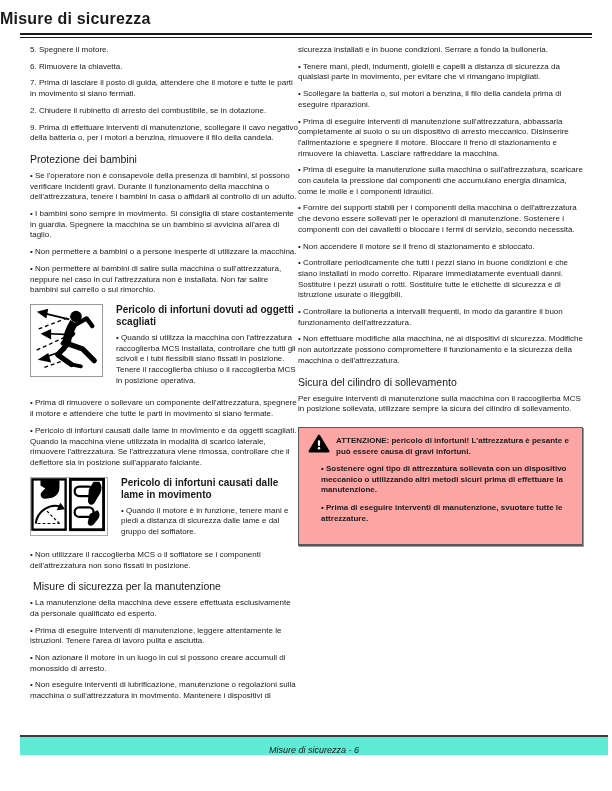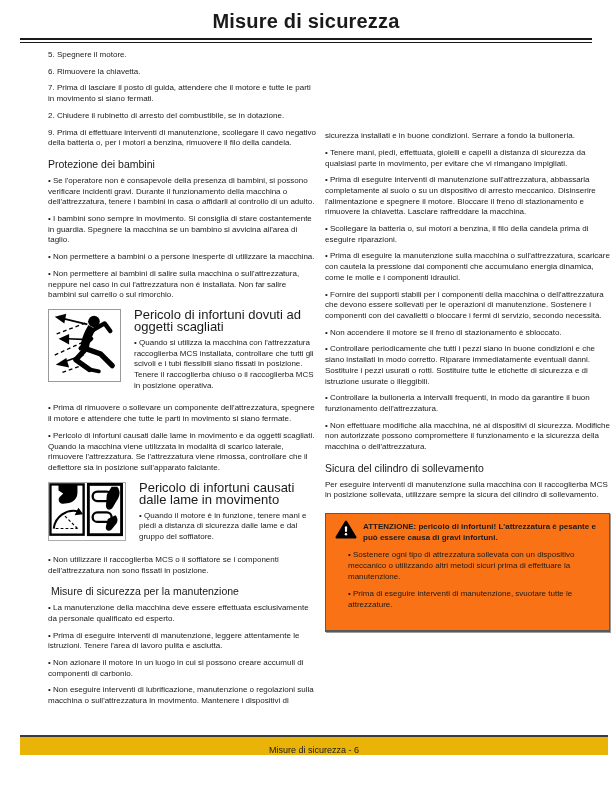--- a/index.html
+++ b/index.html
@@ -7,57 +7,57 @@
     width:612px; height:791px;
     background:#ffffff;
     font-family:"Liberation Sans", sans-serif;
     color:#1a1a1a;
     position:relative;
     overflow:hidden;
   }
   .page { position:absolute; inset:0; }
 
   h1.page-title {
-    font-size:20px; font-weight:bold; text-align:center;
+    font-size:16px; font-weight:bold; 
     margin:10px 0 5px; letter-spacing:0.2px;
   }
   .double-rule {
     margin:0 20px; height:2px;
     border-top:2px solid #1a1a1a;
     border-bottom:1px solid #1a1a1a;
   }
 
-  .columns { display:flex; gap:9px; padding:7px 12px 0 48px; align-items:center; }
+  .columns { display:flex; padding:7px 12px 0 30px; align-items:flex-start; }
   .col-left  { flex:0 0 268px; width:268px; }
   .col-right { flex:0 0 285px; width:285px; }
 
   .para { font-size:8px; line-height:10.7px; margin:0 0 6px; }
   h2.section-heading { font-size:10.5px; line-height:13px; margin:9px 0 5px; font-weight:normal; }
   h2.indent { padding-left:3px; }
-  h3.warning-title { font-size:13px; line-height:12.5px; margin:0 0 4px; font-weight:normal; }
+  h3.warning-title { font-size:10px; line-height:12.5px; margin:0 0 4px; font-weight:bold; }
 
   .warning { display:flex; gap:13px; margin:8px 0 6px; align-items:flex-start; }
   .wicon { background:#fff; border:1px solid #999; flex:0 0 auto; font-size:0; }
   .wicon svg { display:block; }
   .wtext { flex:1 1 auto; }
 
   .attention {
-    background:#f97316;
+    background:#fca5a5;
     border:1px solid #595959;
     border-bottom-width:2px;
     box-shadow:1px 1px 0 #9a9a9a;
     padding:7px 9px 5px;
     margin-top:12px;
   }
   .att-lead { font-size:8px; line-height:11px; font-weight:bold; margin:0 0 7px; }
   .tri-wrap { float:left; margin:-1px 6px 0 0; font-size:0; }
-  .att-bullet { font-weight:normal; margin:0 0 7px 13px; }
+  .att-bullet { font-weight:bold; margin:0 0 7px 13px; }
   .att-list .att-bullet:last-child { margin-bottom:14px; }
 
-  .footer { position:absolute; left:20px; right:4px; top:735px; background:#eab308; }
+  .footer { position:absolute; left:20px; right:4px; top:735px; background:#5eead4;font-style:italic; }
   .footer-rule { border-top:2px solid #3a3a3a; }
   .footer-text { text-align:center; font-size:9px; margin:8px 0 0; }
 </style>
 </head>
 <body>
 
 <div class="page">
 
   <div>
     <h1 class="page-title">Misure di sicurezza</h1>
@@ -147,34 +147,34 @@
       </div>
 
       <div>
           <p class="para">• Non utilizzare il raccoglierba MCS o il soffiatore se i componenti dell'attrezzatura non sono fissati in posizione.</p>
         </div>
 
       <h2 class="section-heading indent">Misure di sicurezza per la manutenzione</h2>
       <div>
           <p class="para">• La manutenzione della macchina deve essere effettuata esclusivamente da personale qualificato ed esperto.</p>
           <p class="para">• Prima di eseguire interventi di manutenzione, leggere attentamente le istruzioni. Tenere l'area di lavoro pulita e asciutta.</p>
-          <p class="para">• Non azionare il motore in un luogo in cui si possono creare accumuli di componenti di carbonio.</p>
+          <p class="para">• Non azionare il motore in un luogo in cui si possono creare accumuli di monossido di arresto.</p>
           <p class="para">• Non eseguire interventi di lubrificazione, manutenzione o regolazioni sulla macchina o sull'attrezzatura in movimento. Mantenere i dispositivi di</p>
         </div>
 
     </div>
 
     <div class="col-right">
 
       <p class="para">sicurezza installati e in buone condizioni. Serrare a fondo la bulloneria.</p>
 
       <div>
-          <p class="para">• Tenere mani, piedi, effettuata, gioielli e capelli a distanza di sicurezza da qualsiasi parte in movimento, per evitare che vi rimangano impigliati.</p>
+          <p class="para">• Tenere mani, piedi, indumenti, gioielli e capelli a distanza di sicurezza da qualsiasi parte in movimento, per evitare che vi rimangano impigliati.</p>
+          <p class="para">• Scollegare la batteria o, sui motori a benzina, il filo della candela prima di eseguire riparazioni.</p>
           <p class="para">• Prima di eseguire interventi di manutenzione sull'attrezzatura, abbassarla completamente al suolo o su un dispositivo di arresto meccanico. Disinserire l'alimentazione e spegnere il motore. Bloccare il freno di stazionamento e rimuovere la chiavetta. Lasciare raffreddare la macchina.</p>
-          <p class="para">• Scollegare la batteria o, sui motori a benzina, il filo della candela prima di eseguire riparazioni.</p>
           <p class="para">• Prima di eseguire la manutenzione sulla macchina o sull'attrezzatura, scaricare con cautela la pressione dai componenti che accumulano energia dinamica, come le molle e i componenti idraulici.</p>
           <p class="para">• Fornire dei supporti stabili per i componenti della macchina o dell'attrezzatura che devono essere sollevati per le operazioni di manutenzione. Sostenere i componenti con dei cavalletti o bloccare i fermi di servizio, secondo necessità.</p>
           <p class="para">• Non accendere il motore se il freno di stazionamento è sbloccato.</p>
           <p class="para">• Controllare periodicamente che tutti i pezzi siano in buone condizioni e che siano installati in modo corretto. Riparare immediatamente eventuali danni. Sostituire i pezzi usurati o rotti. Sostituire tutte le etichette di sicurezza e di istruzione usurate o illeggibili.</p>
           <p class="para">• Controllare la bulloneria a intervalli frequenti, in modo da garantire il buon funzionamento dell'attrezzatura.</p>
           <p class="para">• Non effettuare modifiche alla macchina, né ai dispositivi di sicurezza. Modifiche non autorizzate possono compromettere il funzionamento e la sicurezza della macchina o dell'attrezzatura.</p>
         </div>
 
       <h2 class="section-heading">Sicura del cilindro di sollevamento</h2>
       <p class="para">Per eseguire interventi di manutenzione sulla macchina con il raccoglierba MCS in posizione sollevata, utilizzare sempre la sicura del cilindro di sollevamento.</p>

